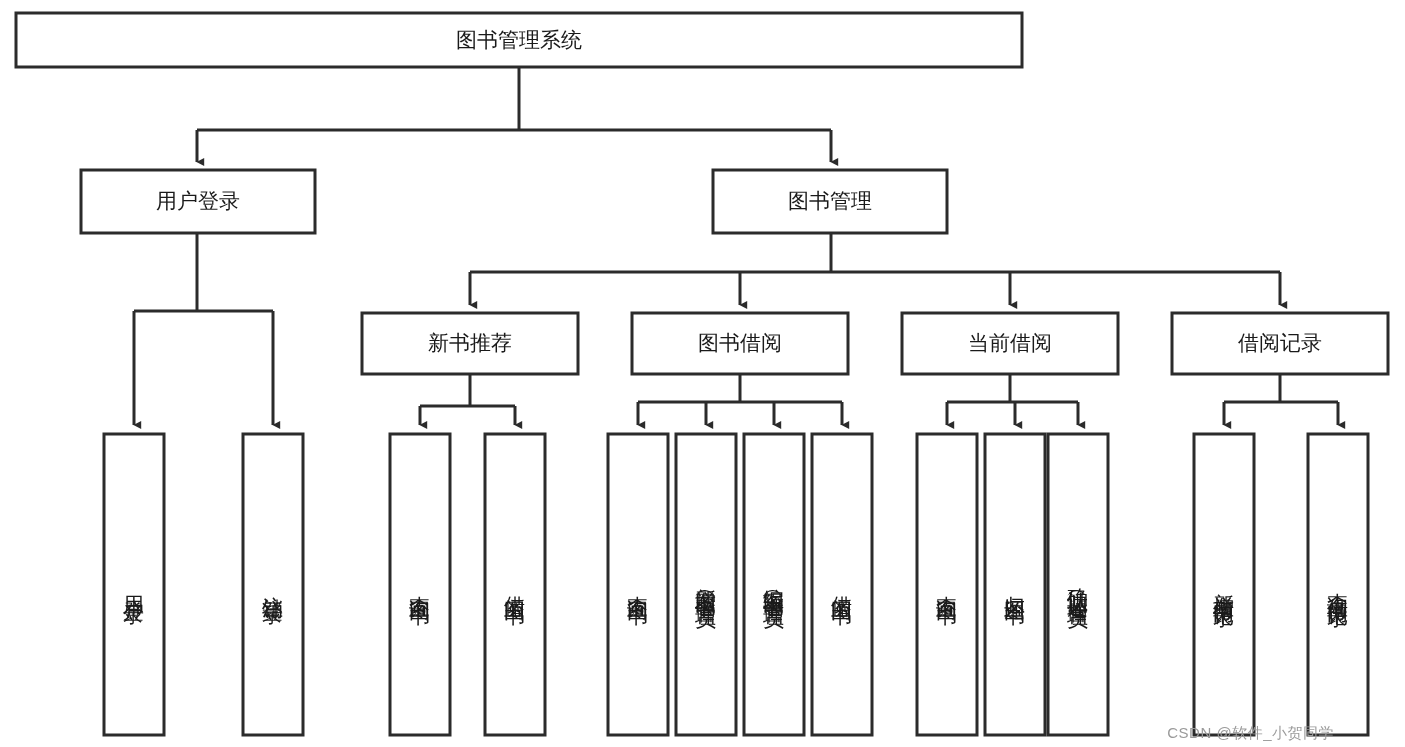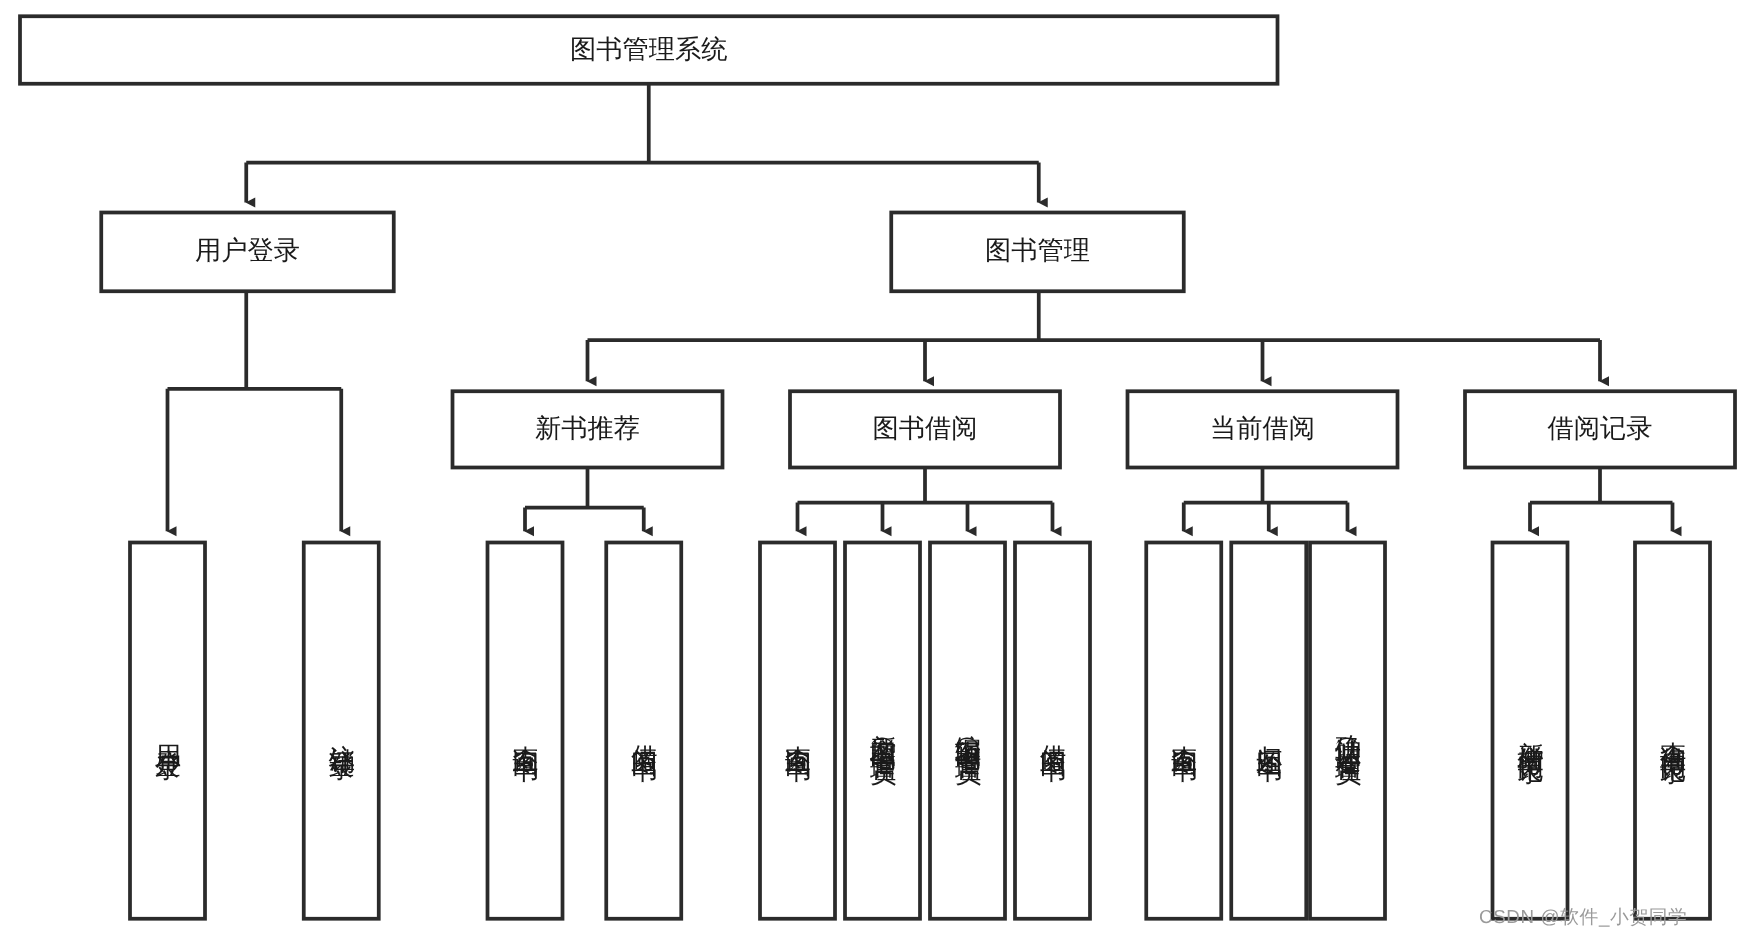--- a/index.html
+++ b/index.html
@@ -9,21 +9,21 @@
   svg#diagram{position:absolute;left:0;top:0;width:1405px;height:747px;display:block;}
   .node-rect{fill:#ffffff;stroke:#2b2b2b;stroke-width:3;}
   .link{stroke:#2b2b2b;stroke-width:3;fill:none;stroke-linecap:butt;}
   .node-label{font-family:"Liberation Sans","DejaVu Sans",sans-serif;
               font-size:21px;fill:#1a1a1a;text-anchor:middle;dominant-baseline:middle;}
   .leaf-label-wrap{position:absolute;display:flex;align-items:center;justify-content:center;
       writing-mode:vertical-rl;text-orientation:upright;
       font-family:"Liberation Sans","DejaVu Sans",sans-serif;
       font-size:21px;color:#1a1a1a;letter-spacing:3px;line-height:1;
       white-space:nowrap;pointer-events:none;}
-  .watermark{position:absolute;right:8px;bottom:4px;
+  .watermark{position:absolute;right:24px;bottom:4px;
       font-family:"Liberation Sans","DejaVu Sans",sans-serif;
       font-size:15px;color:#9a9a9a;letter-spacing:0.5px;}
 </style>
 </head>
 <body>
 
 <div id="stage">
 
   <svg id="diagram" viewBox="0 0 1405 747">
     <defs>

